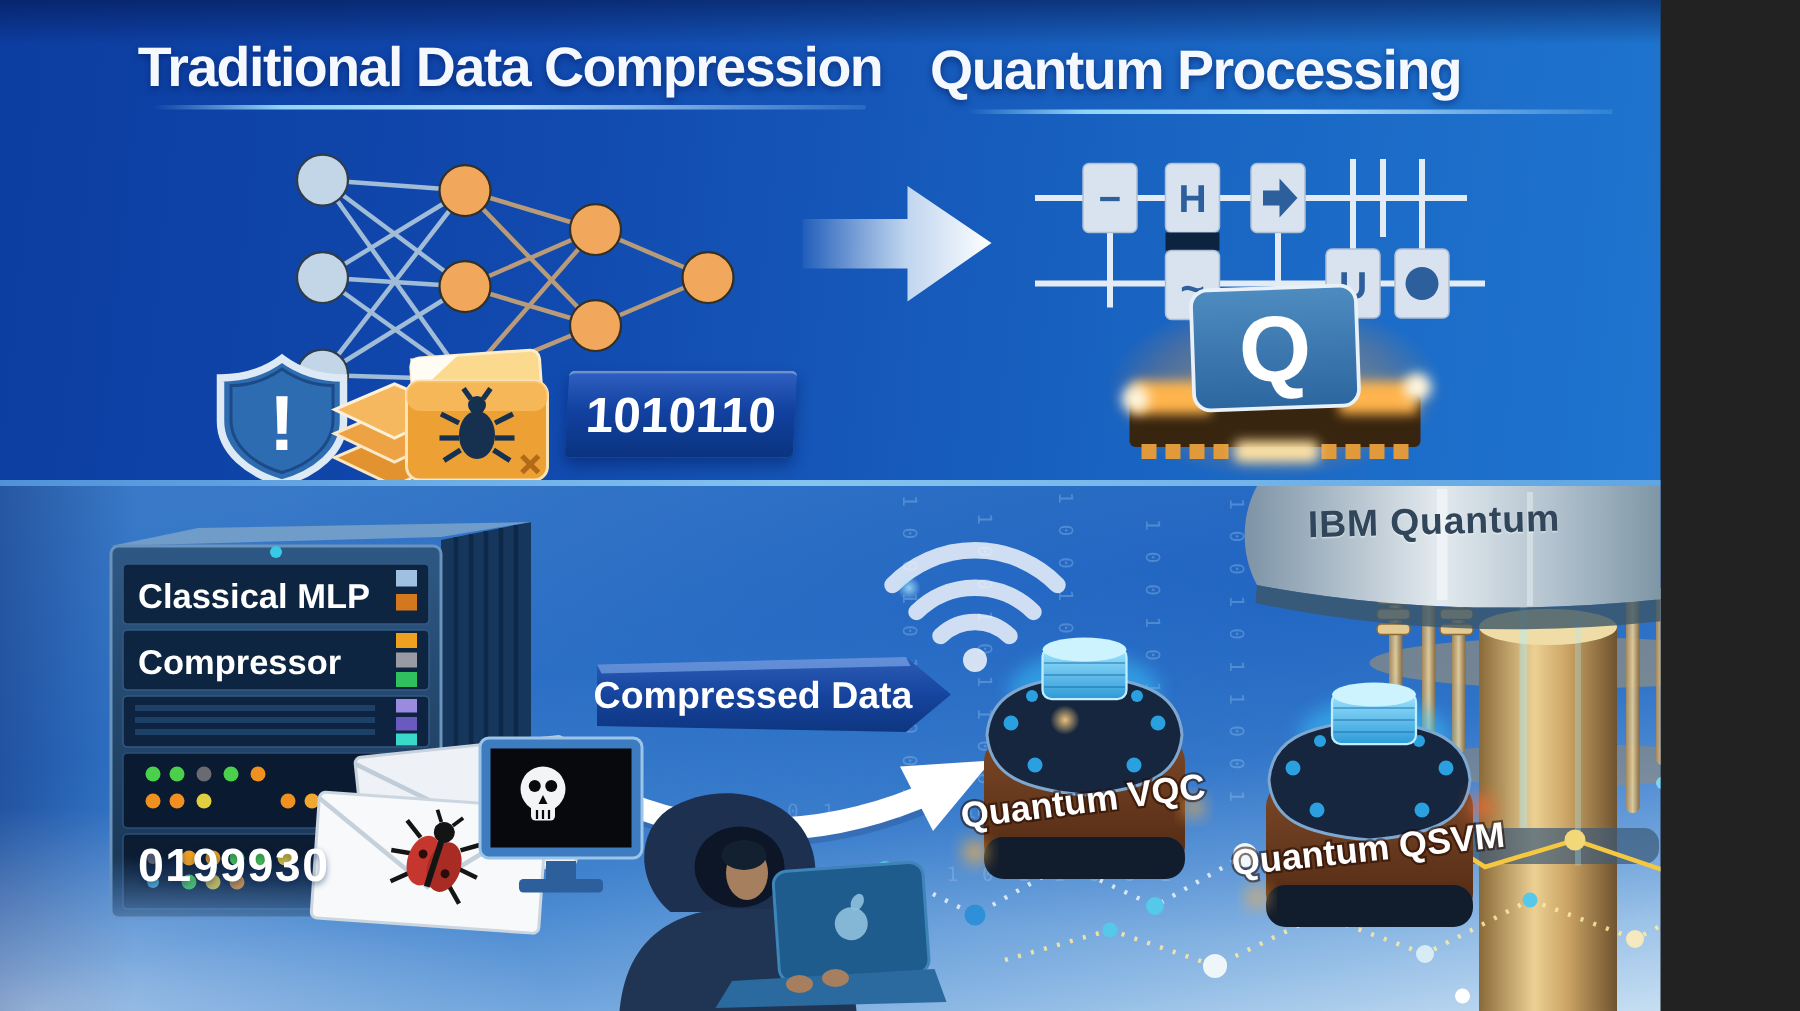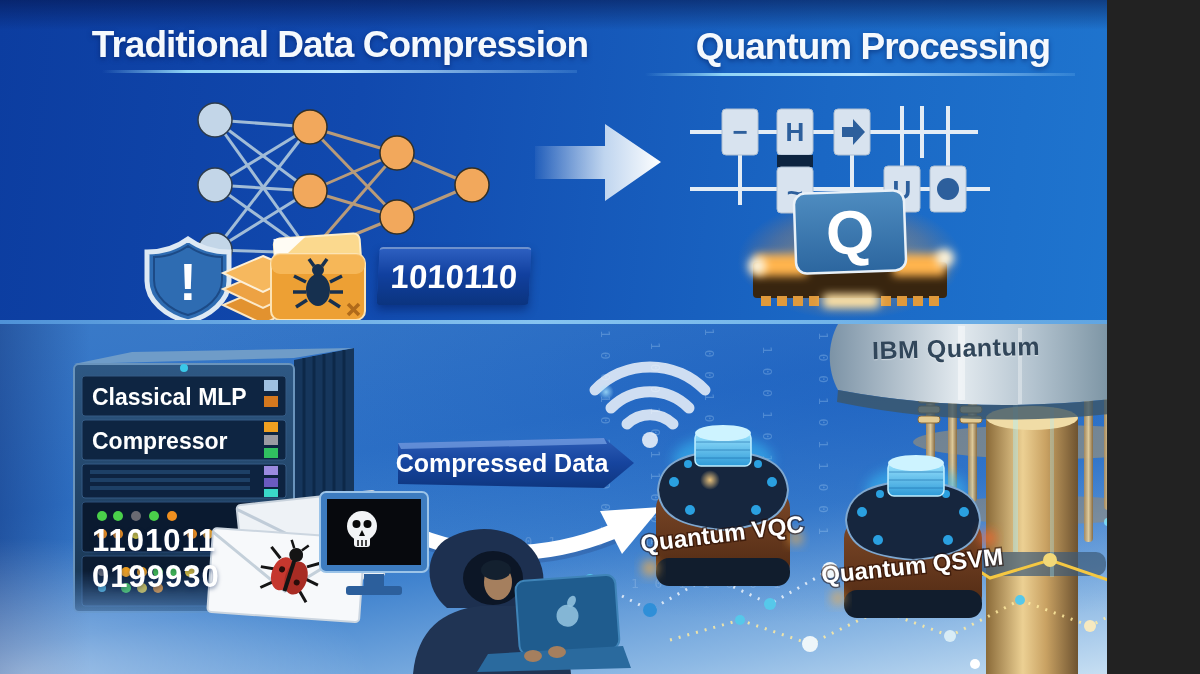--- a/index.html
+++ b/index.html
@@ -39,21 +39,21 @@
 <body>
 
 <div id="stage">
 
   <div class="abs" id="top-half">
     <div class="abs top-vignette"></div>
 
     <div class="abs panel-title" style="left:60px;top:24px;width:560px;text-align:center;">Traditional Data Compression</div>
     <div class="abs title-rule" style="left:102px;top:70px;width:475px;"></div>
 
-    <div class="abs panel-title" style="left:620px;top:26px;width:430px;text-align:right;">Quantum Processing</div>
+    <div class="abs panel-title" style="left:620px;top:26px;width:430px;text-align:left;">Quantum Processing</div>
     <div class="abs title-rule" style="left:645px;top:73px;width:430px;"></div>
 
     <svg class="abs" style="left:150px;top:85px;" width="340" height="185" viewBox="0 0 340 185">
       <g stroke="#a9c3da" stroke-width="3" opacity="0.95">
         <line x1="65" y1="35" x2="160" y2="42"></line>
           <line x1="65" y1="35" x2="160" y2="106"></line>
           <line x1="65" y1="35" x2="160" y2="168"></line>
         <line x1="65" y1="100" x2="160" y2="42"></line>
           <line x1="65" y1="100" x2="160" y2="106"></line>
           <line x1="65" y1="100" x2="160" y2="168"></line>
@@ -533,21 +533,20 @@
           <line x1="71" y1="24" x2="125" y2="24"></line>
           <line x1="71" y1="32" x2="125" y2="32"></line>
           <line x1="71" y1="40" x2="125" y2="40"></line>
         </g>
       <ellipse cx="98" cy="15" rx="28" ry="8" fill="#cdf3ff"></ellipse>
       <circle cx="170" cy="90" r="7" fill="#ff6a30" filter="url(#softBlurQ)"></circle>
       <circle cx="20" cy="150" r="6" fill="#ffb040" filter="url(#softBlurQ)"></circle>
       <text x="95" y="126" text-anchor="middle" font-size="24" font-weight="bold" fill="#ffffff" transform="rotate(-6 95 126)" style="paint-order:stroke" stroke="rgba(35,10,0,.55)" stroke-width="3">Quantum QSVM</text>
     </svg>
 
-    <div class="abs bin-bottom" style="left:92px;top:200px;">1101011</div>
     <div class="abs bin-bottom" style="left:92px;top:236px;">0199930</div>
 
     <div class="abs glow-dot" style="left:598px;top:60px;width:16px;height:16px;background:radial-gradient(circle,rgba(170,230,255,.8),transparent 70%);"></div>
     <div class="abs glow-dot" style="left:700px;top:146px;width:20px;height:20px;background:radial-gradient(circle,rgba(255,210,130,.9),transparent 70%);"></div>
     <div class="abs glow-dot" style="left:1128px;top:104px;width:18px;height:18px;background:radial-gradient(circle,rgba(170,230,255,.8),transparent 70%);"></div>
     <div class="abs glow-dot" style="left:1168px;top:196px;width:14px;height:14px;background:radial-gradient(circle,rgba(255,255,255,.85),transparent 70%);"></div>
   </div>
 </div>
 
 </body></html>

